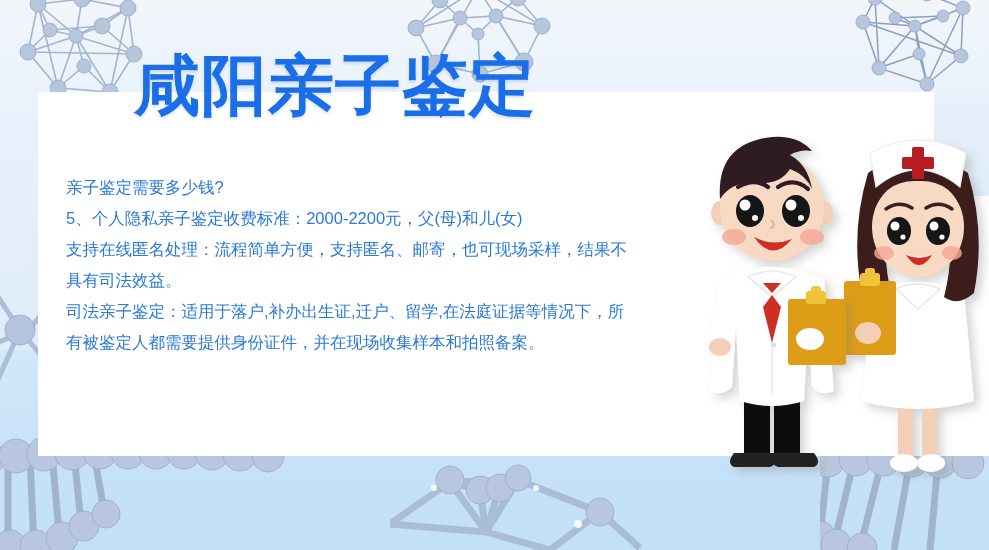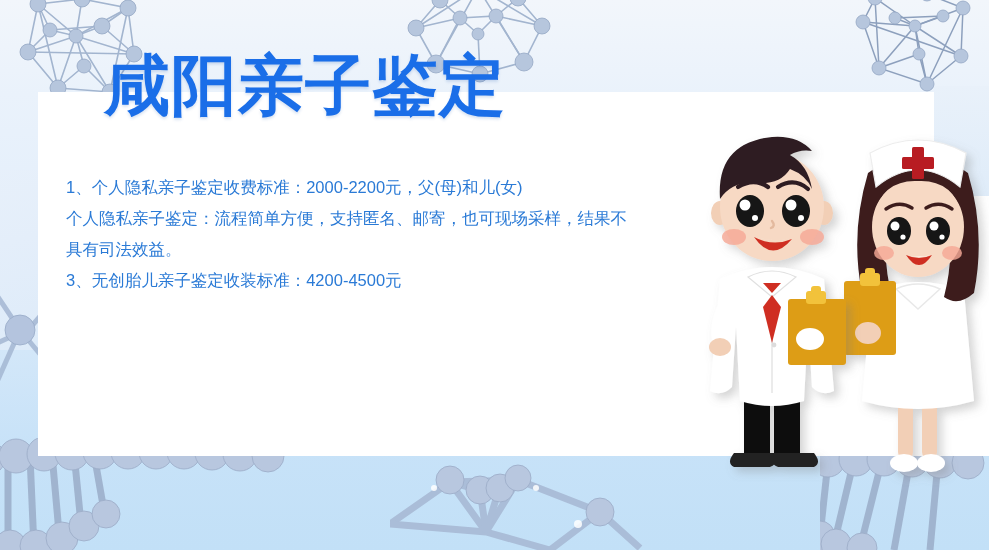--- a/index.html
+++ b/index.html
@@ -46,21 +46,21 @@
     left: 38px;
     top: 92px;
     width: 951px;
     height: 364px;
     background: #ffffff;
   }
 
   
   .title {
     position: absolute;
-    left: 104px;
+    left: 134px;
     top: 52px;
     font-size: 66px;
     line-height: 1;
     font-weight: bold;
     letter-spacing: 1px;
     color: #1a6ee8;
     white-space: nowrap;
     text-shadow: 0 2px 3px rgba(30,90,180,0.18);
     z-index: 6;
   }
@@ -287,24 +287,26 @@
     </div>
   </div>
 
   <div class="nurse-backdrop"></div>
 
   <div class="card"></div>
 
   <div class="title">咸阳亲子鉴定</div>
 
   <div class="body-copy">
-    <p>1、个人隐私亲子鉴定收费标准：2000-2200元，父(母)和儿(女)</p>
-    <p>个人隐私亲子鉴定：流程简单方便，支持匿名、邮寄，也可现场采样，结果不
+    <p>亲子鉴定需要多少钱?</p>
+    <p>5、个人隐私亲子鉴定收费标准：2000-2200元，父(母)和儿(女)</p>
+    <p>支持在线匿名处理：流程简单方便，支持匿名、邮寄，也可现场采样，结果不
 具有司法效益。</p>
-    <p>3、无创胎儿亲子鉴定收装标准：4200-4500元</p>
+    <p>司法亲子鉴定：适用于落户,补办出生证,迁户、留学,在法庭证据等情况下，所
+有被鉴定人都需要提供身份证件，并在现场收集样本和拍照备案。</p>
   </div>
 
   <div class="people">
     <svg width="299" height="400" viewBox="0 0 299 400">
       <defs>
         <filter id="soft" x="-25%" y="-25%" width="160%" height="160%">
           <feDropShadow dx="5" dy="5" stdDeviation="5" flood-color="#7b7b7b" flood-opacity="0.33"></feDropShadow>
         </filter>
       </defs>
 

